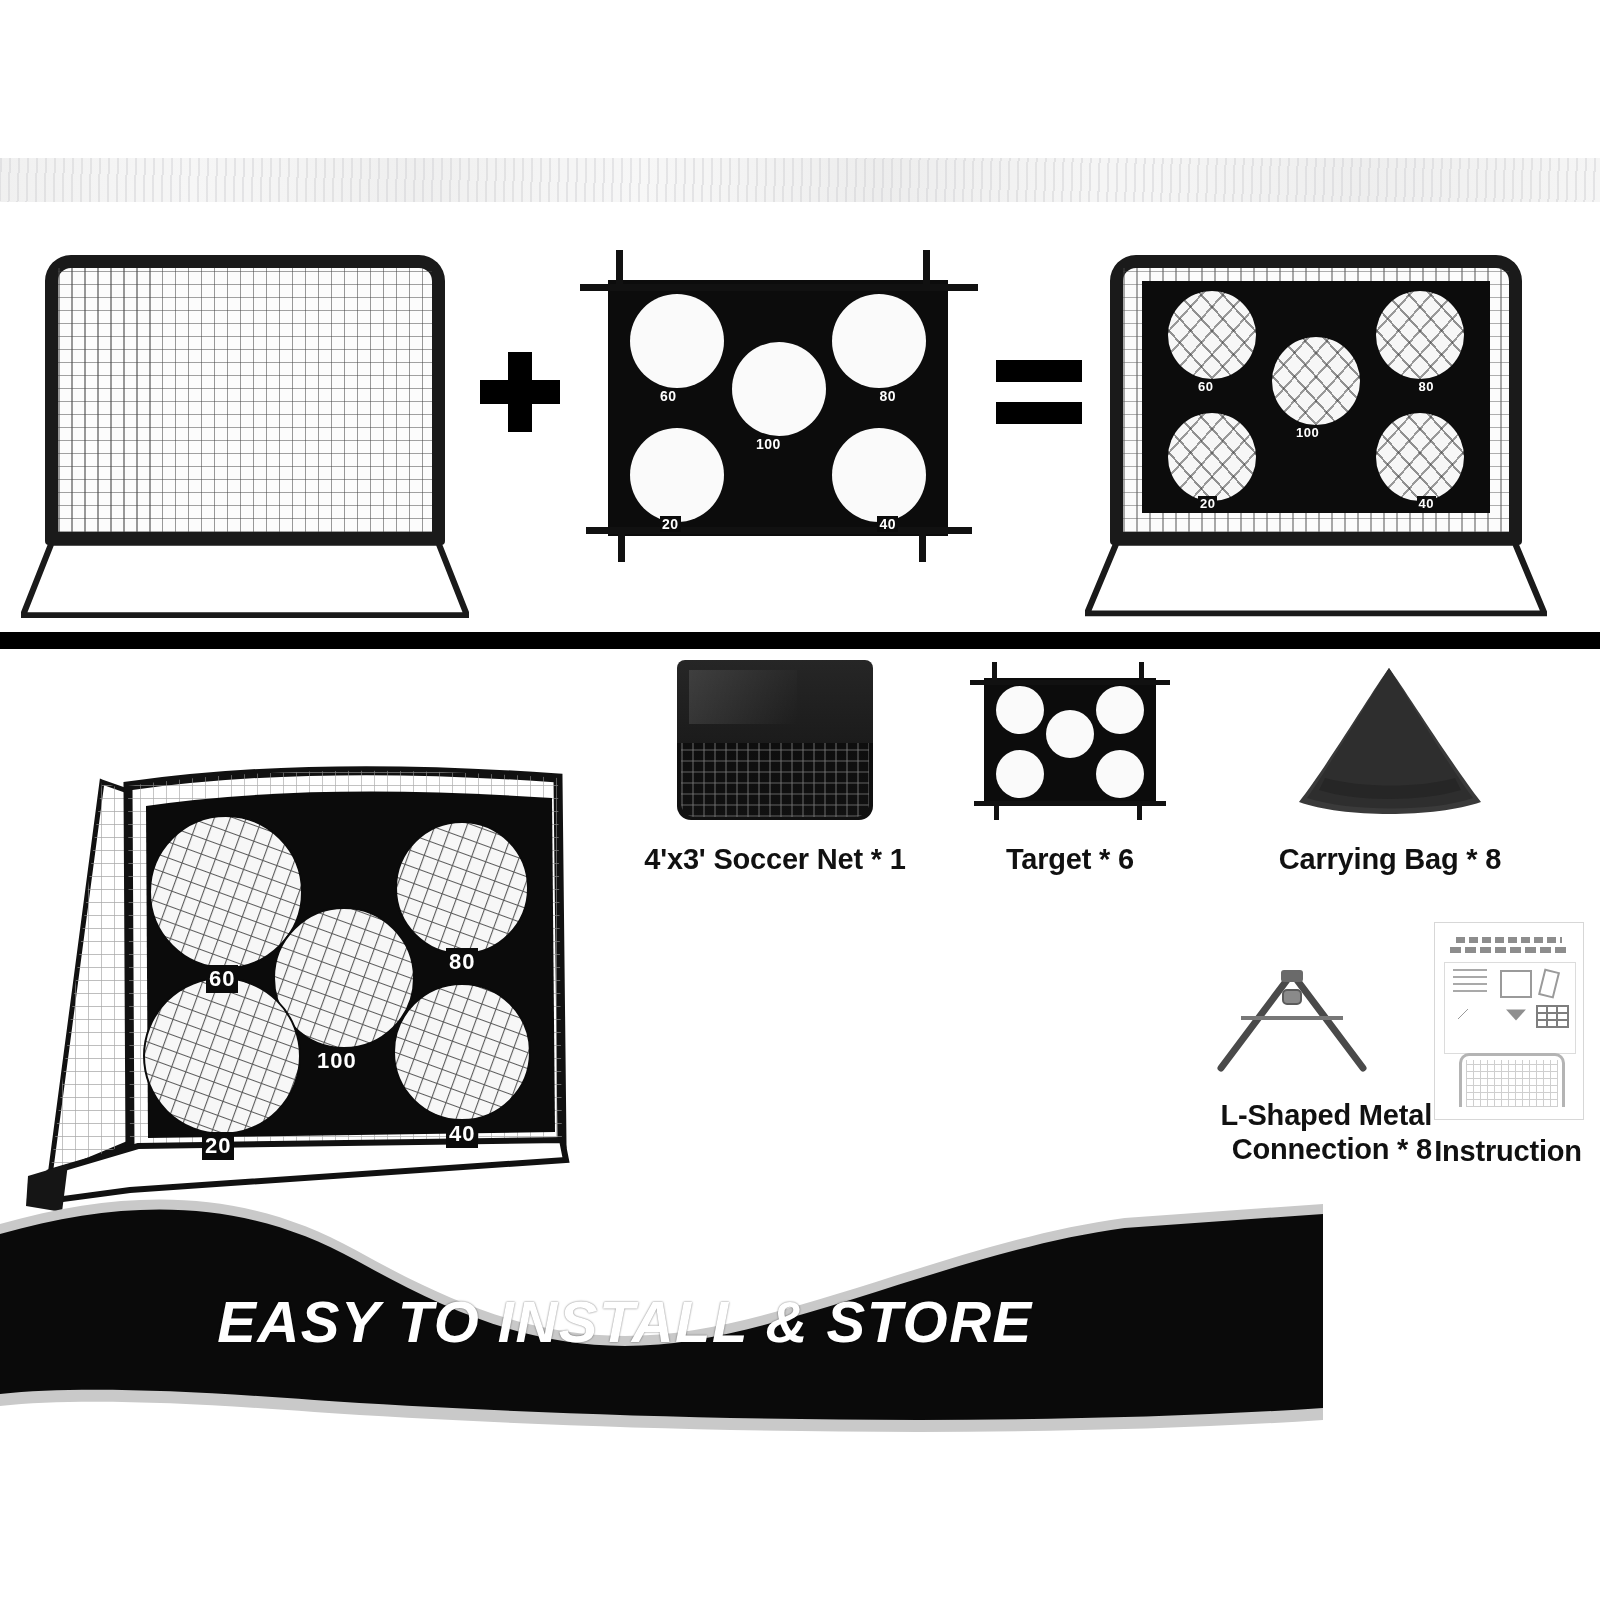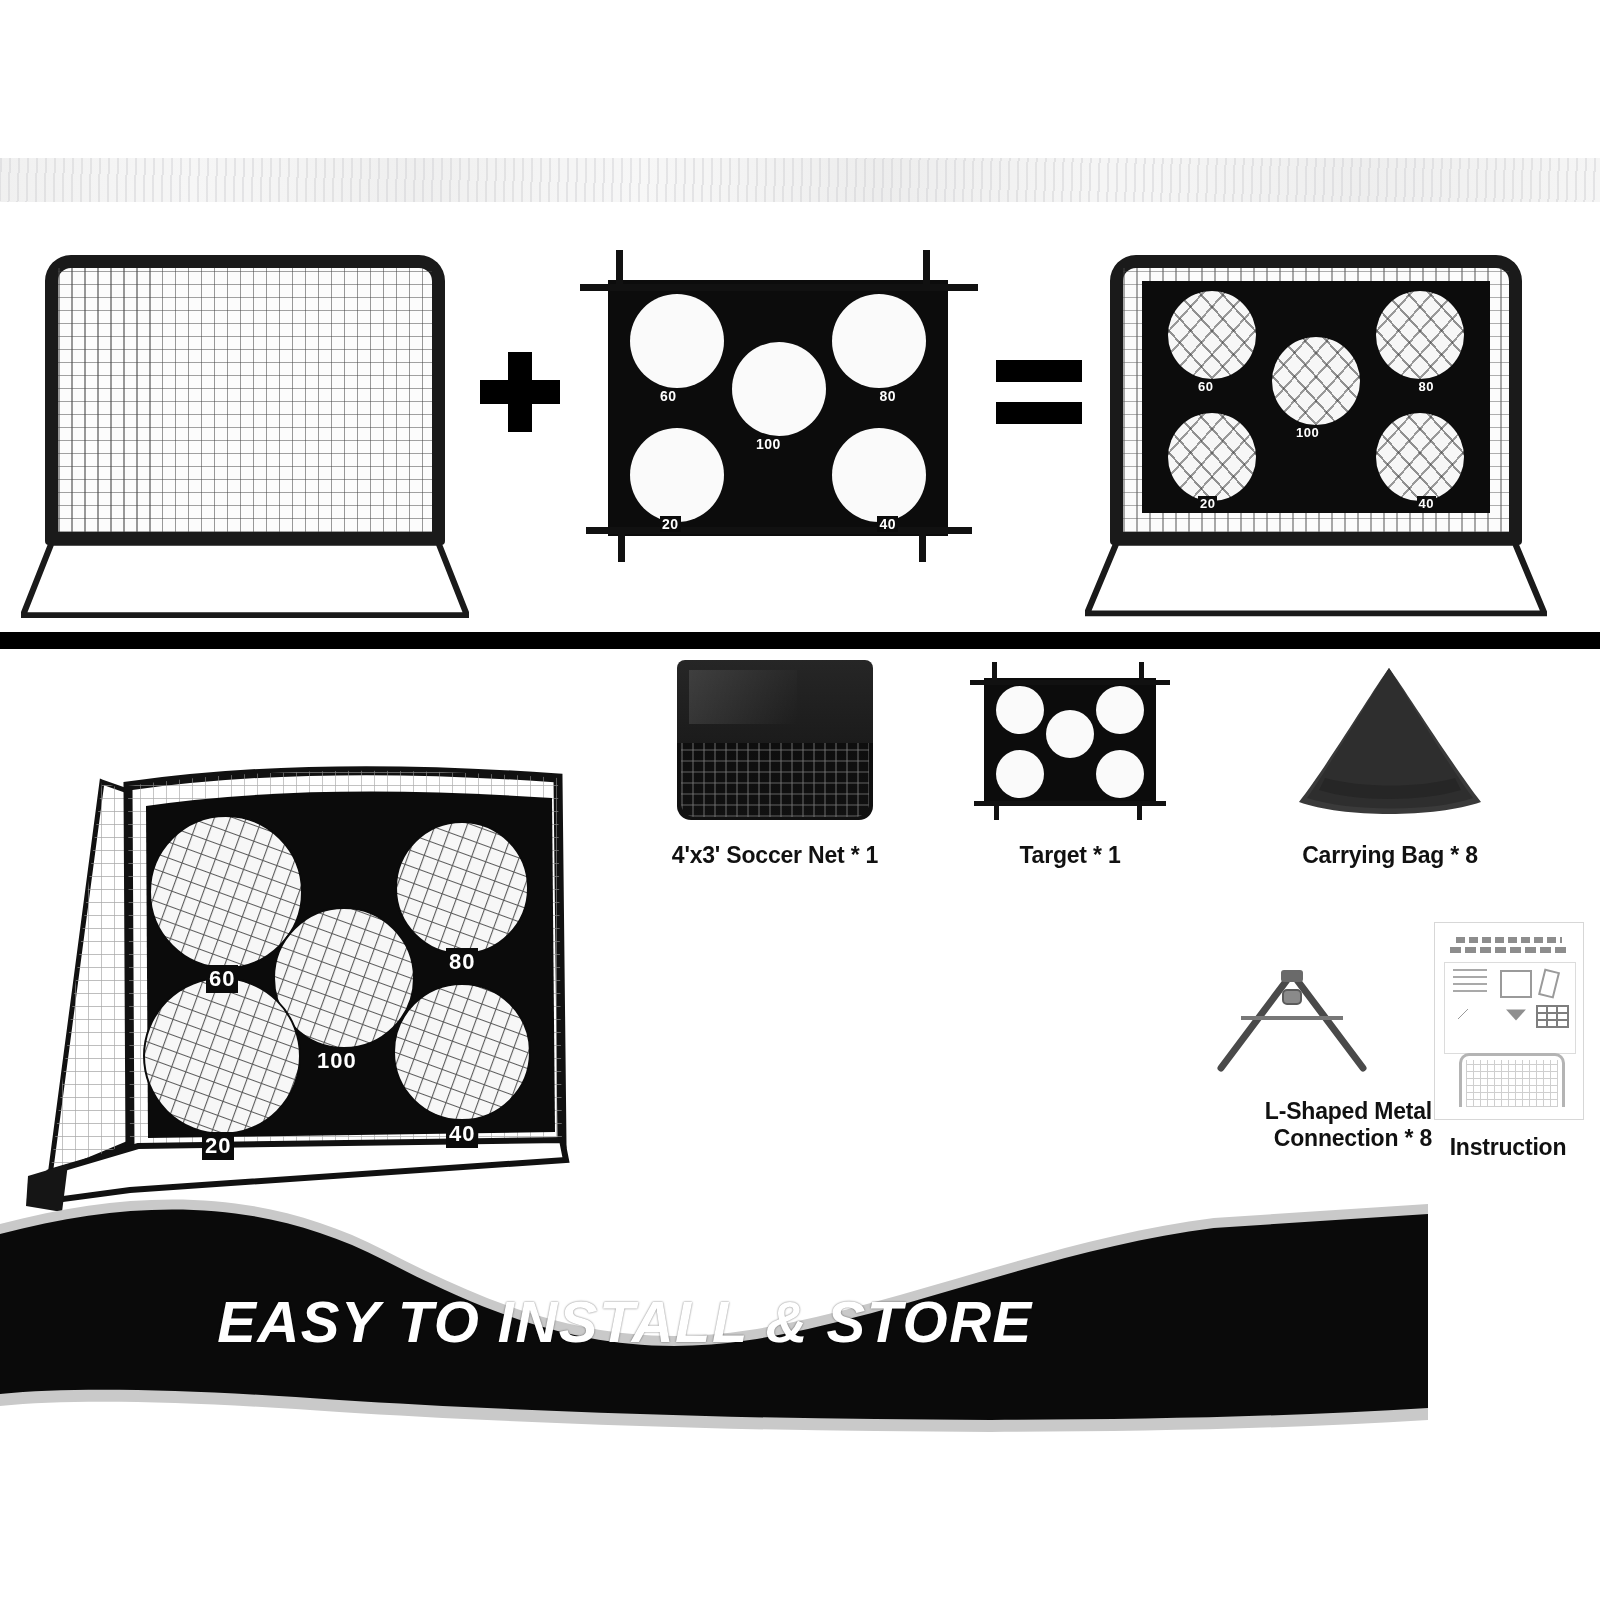--- a/index.html
+++ b/index.html
@@ -49,21 +49,21 @@
   .op{position:absolute;}
   .plus-v{position:absolute;background:#000;}
   .plus-h{position:absolute;background:#000;}
   .eq-bar{position:absolute;background:#000;}
 
   
   .parts{position:absolute;left:600px;top:660px;width:980px;height:560px;}
   .part{position:absolute;text-align:center;}
   .part .art{position:relative;margin:0 auto;}
   .part .cap{font-weight:700;color:#111;line-height:1.18;
-     font-size:23px;letter-spacing:-.2px;}
+     font-size:29px;letter-spacing:-.2px;}
 
   .bagnet{position:relative;width:100%;height:100%;
     background:linear-gradient(#262626,#1b1b1b 52%,#0e0e0e 52%,#111 100%);
     border-radius:8px 8px 14px 14px;}
   .bagnet:after{content:"";position:absolute;left:2%;top:52%;right:2%;bottom:2%;
     background:
       repeating-linear-gradient(90deg, rgba(120,120,120,.45) 0 2px, rgba(0,0,0,0) 2px 11px),
       repeating-linear-gradient(0deg, rgba(120,120,120,.4) 0 2px, rgba(0,0,0,0) 2px 11px);
     border-radius:0 0 14px 14px;}
   .bagnet:before{content:"";position:absolute;left:6%;top:6%;width:55%;height:34%;
@@ -88,21 +88,21 @@
   .sheet .goalmini{position:absolute;left:16%;bottom:6%;width:68%;height:26%;
      border:3px solid #b4b4b4;border-bottom:none;border-radius:10px 10px 0 0;}
   .sheet .goalmini:after{content:"";position:absolute;inset:4px 4px 0 4px;
      background:repeating-linear-gradient(0deg,#cfcfcf 0 1px,transparent 1px 7px),
                 repeating-linear-gradient(90deg,#cfcfcf 0 1px,transparent 1px 7px);}
 
   
   .hero{position:absolute;left:10px;top:720px;width:600px;height:500px;}
 
   
-  .banner{position:absolute;left:0;top:1180px;width:1428px;height:260px;}
+  .banner{position:absolute;left:0;top:1180px;width:1323px;height:260px;}
   .banner svg{display:block;width:100%;height:100%;}
   .banner .txt{position:absolute;left:0;top:108px;width:1250px;text-align:center;
      color:#fff;font-weight:700;font-style:italic;font-size:58px;letter-spacing:1.5px;
      font-family:"Liberation Sans",sans-serif;text-shadow:0 0 2px rgba(0,0,0,.6);}
 </style>
 </head>
 <body>
 
 <div class="stage">
 
@@ -255,21 +255,21 @@
           <div class="strap" style="left:-10px;bottom:0;width:192px;height:5px;"></div>
           <div class="strap" style="left:10px;bottom:-14px;width:5px;height:18px;"></div>
           <div class="strap" style="right:14px;bottom:-14px;width:5px;height:18px;"></div>
           <div class="hole" style="left:12px;top:8px;width:48px;height:48px;"></div>
           <div class="hole" style="right:12px;top:8px;width:48px;height:48px;"></div>
           <div class="hole" style="left:62px;top:32px;width:48px;height:48px;"></div>
           <div class="hole" style="left:12px;bottom:8px;width:48px;height:48px;"></div>
           <div class="hole" style="right:12px;bottom:8px;width:48px;height:48px;"></div>
         </div>
       </div>
-      <div class="cap" style="margin-top:22px;">Target * 1</div>
+      <div class="cap" style="margin-top:22px;">Target * 6</div>
     </div>
 
     <div class="part" style="left:610px;top:0;width:360px;">
       <div class="art" style="width:210px;height:160px;">
         <svg viewBox="0 0 210 160" preserveAspectRatio="none" style="display:block;width:100%;height:100%;">
           <path d="M104,8 C120,30 168,106 196,142 C150,158 58,158 14,142 C42,106 88,30 104,8 Z" fill="#3a3a3a"></path>
           <path d="M104,8 C118,30 160,100 188,138 C148,152 66,152 22,138 C48,100 90,30 104,8 Z" fill="#2e2e2e"></path>
           <path d="M40,118 C76,128 136,128 170,118 L176,130 C136,142 72,142 34,130 Z" fill="#262626"></path>
         </svg>
       </div>

